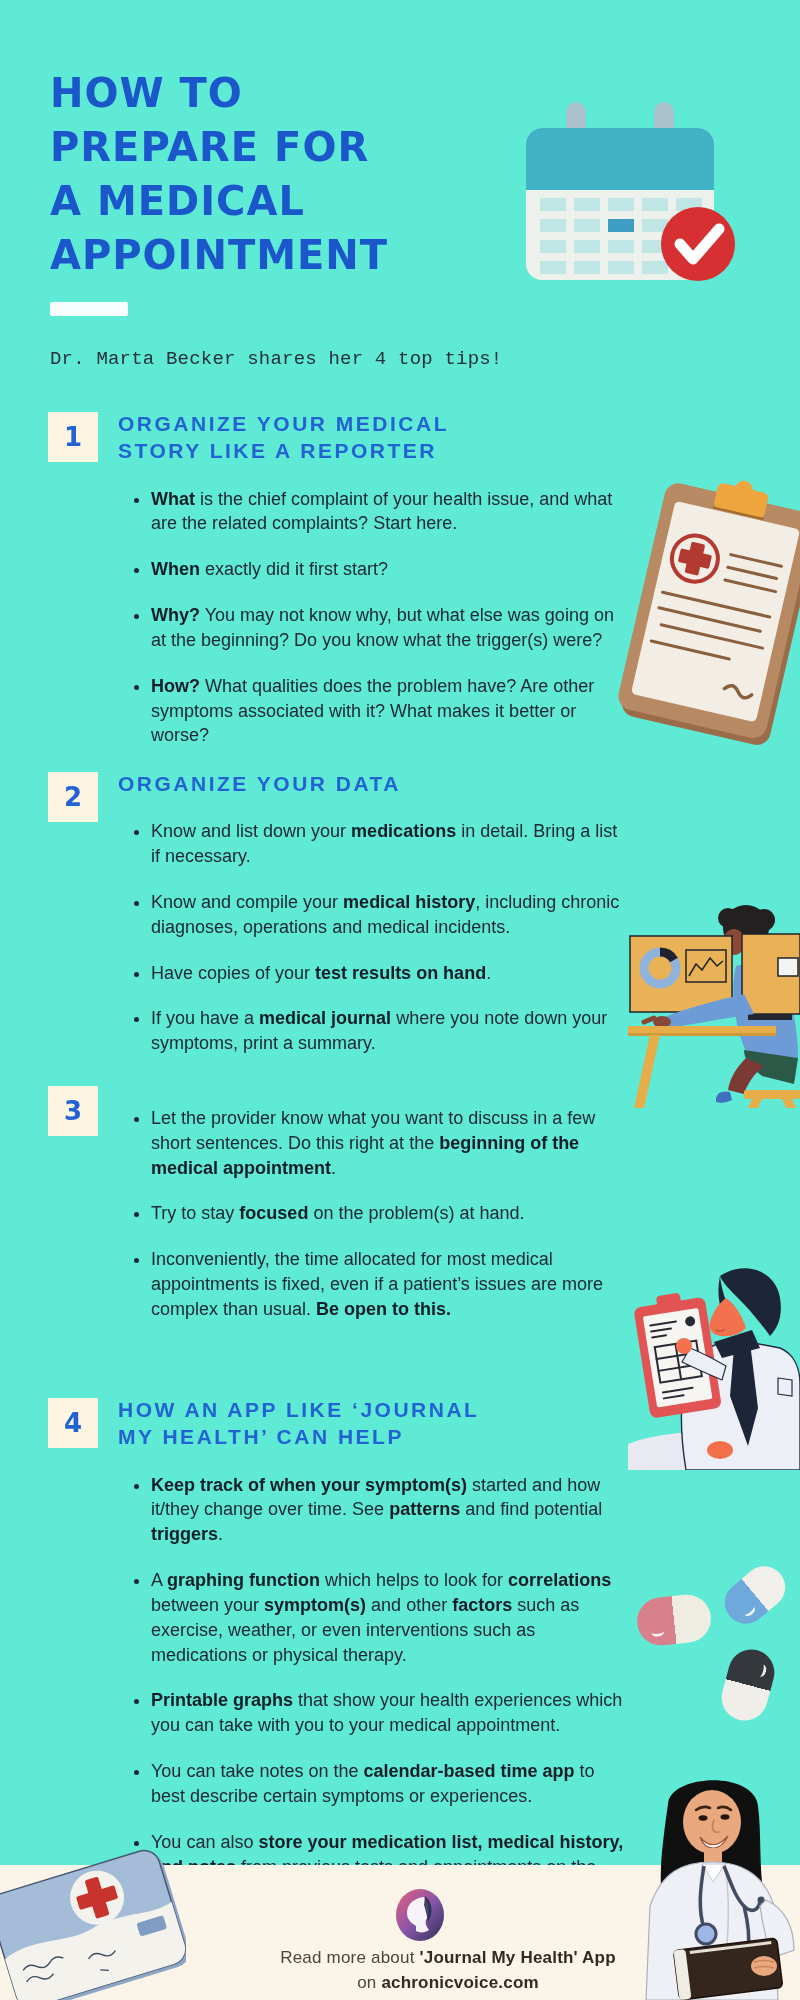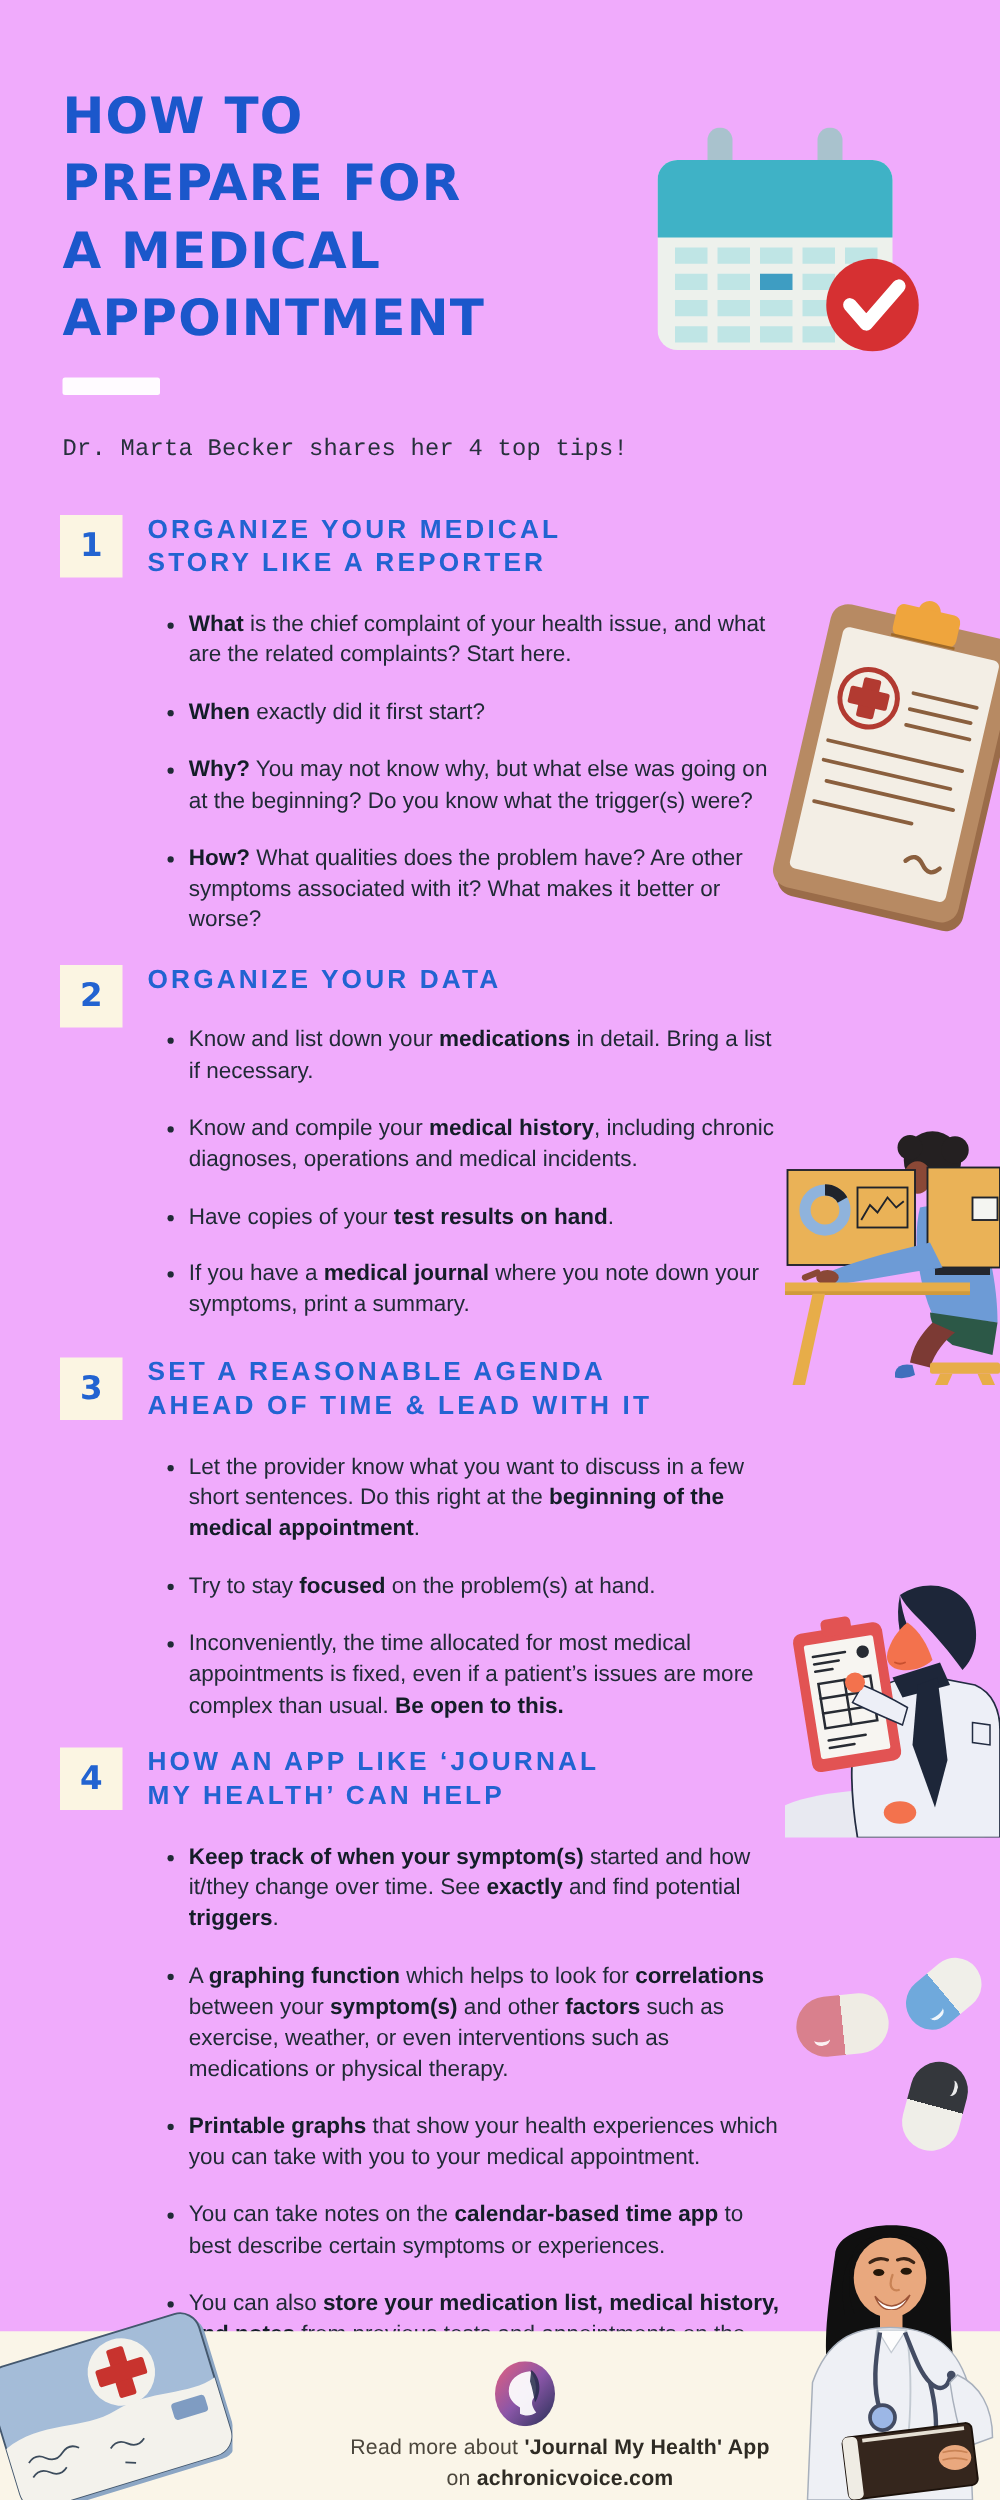--- a/index.html
+++ b/index.html
@@ -1,17 +1,17 @@
 <!DOCTYPE html>
 <html><head>
 <meta charset="utf-8">
 <style>
   html,body{margin:0;padding:0;}
   body{width:800px;font-family:"Liberation Sans",sans-serif;}
-  .canvas{position:relative;width:800px;height:2000px;background:#f0abfc;overflow:hidden;}
+  .canvas{position:relative;width:800px;height:2000px;background:#5eead4;overflow:hidden;}
 
   
   .title{position:absolute;left:50px;top:66px;width:500px;margin:0;
          font-family:"DejaVu Sans",sans-serif;font-weight:bold;font-size:40px;
          line-height:1.35;letter-spacing:1px;color:#1b57cb;white-space:pre-line;}
   .title-dash{position:absolute;left:50px;top:302px;width:78px;height:14px;
               background:rgba(255,255,255,.95);border-radius:2px;}
   .subtitle{position:absolute;left:50px;top:348px;margin:0;font-size:19px;
             color:#27303c;letter-spacing:.2px;font-family:Liberation Mono, monospace;}
 
@@ -116,36 +116,34 @@
           <li>Know and list down your <b>medications</b> in detail. Bring a list if necessary.</li>
           <li>Know and compile your <b>medical history</b>, including chronic diagnoses, operations and medical incidents.</li>
           <li>Have copies of your <b>test results on hand</b>.</li>
           <li>If you have a <b>medical journal</b> where you note down your symptoms, print a summary.</li>
         </ul>
       </section>
       <section class="tip" style="top: 1084px;">
         <div class="numbox">
           <span>3</span>
         </div>
-        <h2>SET A REASONABLE AGENDA
-AHEAD OF TIME &amp; LEAD WITH IT</h2>
         <ul>
           <li>Let the provider know what you want to discuss in a few short sentences. Do this right at the <b>beginning of the medical appointment</b>.</li>
           <li>Try to stay <b>focused</b> on the problem(s) at hand.</li>
           <li>Inconveniently, the time allocated for most medical appointments is fixed, even if a patient’s issues are more complex than usual. <b>Be open to this.</b></li>
         </ul>
       </section>
       <section class="tip" style="top: 1396px;">
         <div class="numbox">
           <span>4</span>
         </div>
         <h2>HOW AN APP LIKE ‘JOURNAL
 MY HEALTH’ CAN HELP</h2>
         <ul>
-          <li><b>Keep track of when your symptom(s)</b> started and how it/they change over time. See <b>exactly</b> and find potential <b>triggers</b>.</li>
+          <li><b>Keep track of when your symptom(s)</b> started and how it/they change over time. See <b>patterns</b> and find potential <b>triggers</b>.</li>
           <li>A <b>graphing function</b> which helps to look for <b>correlations</b> between your <b>symptom(s)</b> and other <b>factors</b> such as exercise, weather, or even interventions such as medications or physical therapy.</li>
           <li><b>Printable graphs</b> that show your health experiences which you can take with you to your medical appointment.</li>
           <li>You can take notes on the <b>calendar-based time app</b> to best describe certain symptoms or experiences.</li>
           <li>You can also <b>store your medication list, medical history, and notes</b> from previous tests and appointments on the app for future references.</li>
         </ul>
       </section>
     </div>
 
   <svg class="illus" style="left:612px;top:468px;" width="188" height="300" viewBox="0 0 188 300">
     <g transform="rotate(13 100 150)">

